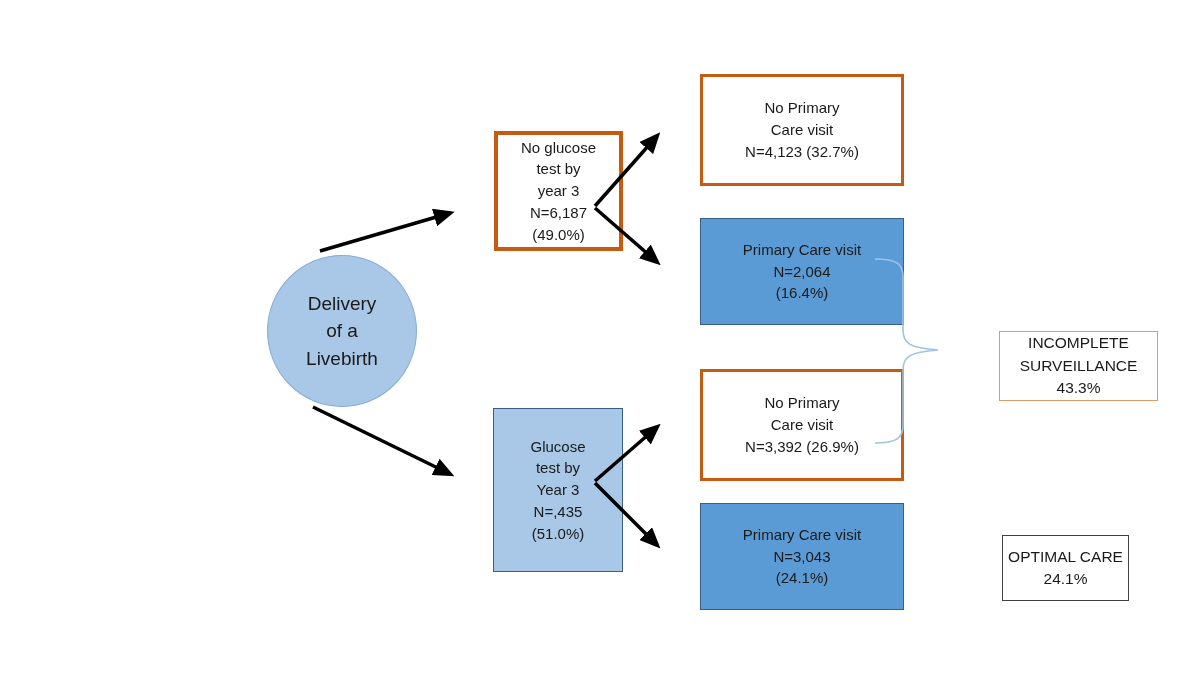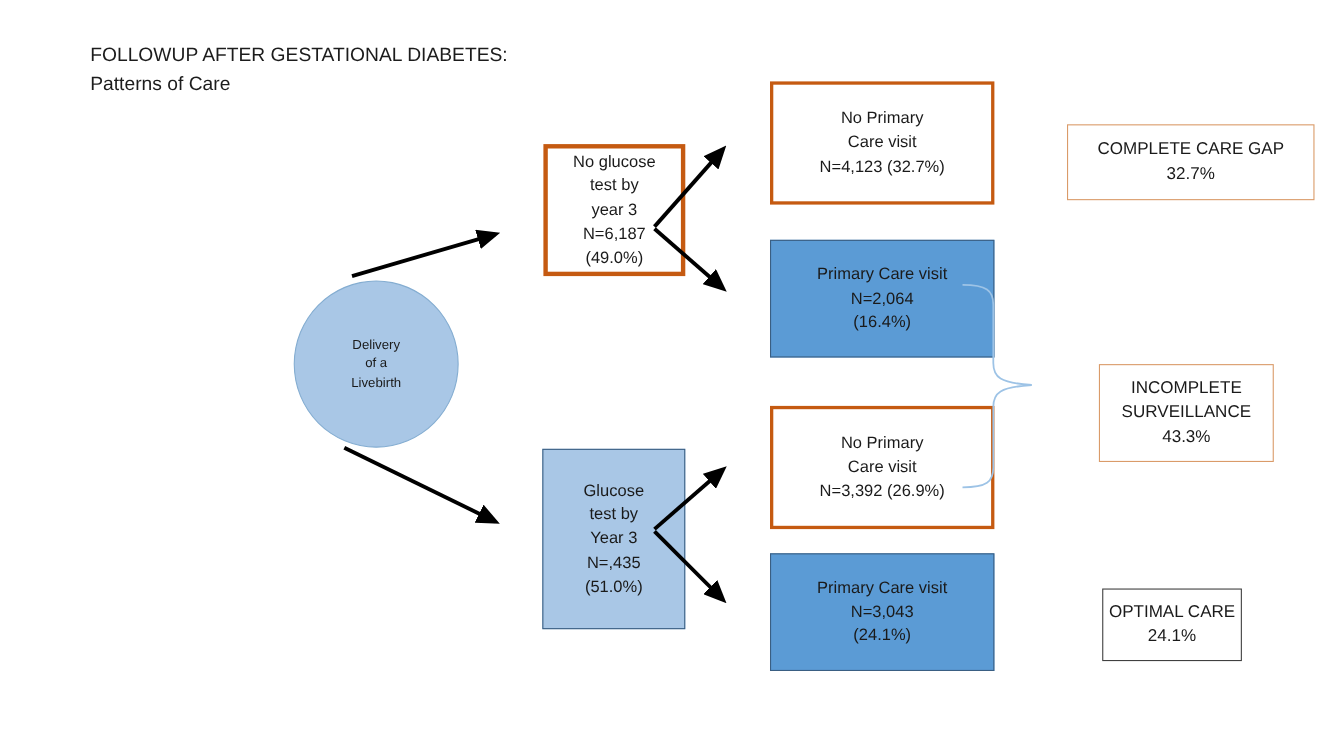--- a/index.html
+++ b/index.html
@@ -42,21 +42,21 @@
     left: 95px; top: 312px; width: 103px; height: 36px;
     border: 2px solid #3f3f3f;
     font-weight: bold;
     font-size: 18px;
   }
   .circle {
     left: 235px; top: 255px; width: 150px; height: 152px;
     border-radius: 50%;
     background: var(--light-blue);
     border: 1.5px solid var(--light-blue-border);
-    font-size: 12px;
+    font-size: 19px;
   }
   .no-glucose {
     left: 462px; top: 131px; width: 129px; height: 120px;
     border: 4px solid var(--orange-thick);
   }
   .glucose {
     left: 461px; top: 408px; width: 130px; height: 164px;
     background: var(--light-blue);
     border: 1.5px solid var(--dark-blue-border);
   }
@@ -77,21 +77,21 @@
     left: 668px; top: 503px; width: 204px; height: 107px;
     background: var(--med-blue);
     border: 1.5px solid var(--dark-blue-border);
   }
   .care-gap {
     left: 938px; top: 113px; width: 225px; height: 69px;
     border: 1.5px solid var(--orange-thin);
     font-size: 15.5px;
   }
   .incomplete {
-    left: 967px; top: 331px; width: 159px; height: 89px;
+    left: 967px; top: 331px; width: 159px; height: 70px;
     border: 1.5px solid var(--orange-thin);
     font-size: 15.5px;
   }
   .optimal {
     left: 970px; top: 535px; width: 127px; height: 66px;
     border: 1.5px solid #404040;
     font-size: 15.5px;
   }
   .overlay {
     position: absolute;
@@ -110,22 +110,20 @@
     stroke: var(--brace-blue);
     stroke-width: 1.6;
     fill: none;
   }
 </style>
 </head>
 <body>
 
 <div class="canvas">
 
-  <div class="title">FOLLOWUP AFTER GESTATIONAL DIABETES:
-Patterns of Care</div>
 
 
   <div class="node circle">Delivery
 of a
 Livebirth</div>
 
   <div class="node no-glucose">No glucose
 test by
 year 3
 N=6,187
@@ -146,22 +144,20 @@
 (16.4%)</div>
 
   <div class="node no-pc-bottom">No Primary
 Care visit
 N=3,392 (26.9%)</div>
 
   <div class="node pc-bottom">Primary Care visit
 N=3,043
 (24.1%)</div>
 
-  <div class="node care-gap">COMPLETE CARE GAP
-32.7%</div>
 
   <div class="node incomplete">INCOMPLETE
 SURVEILLANCE
 43.3%</div>
 
   <div class="node optimal">OPTIMAL CARE
 24.1%</div>
 
   <svg class="overlay" width="1201" height="675" viewBox="0 0 1201 675">
     <defs>

